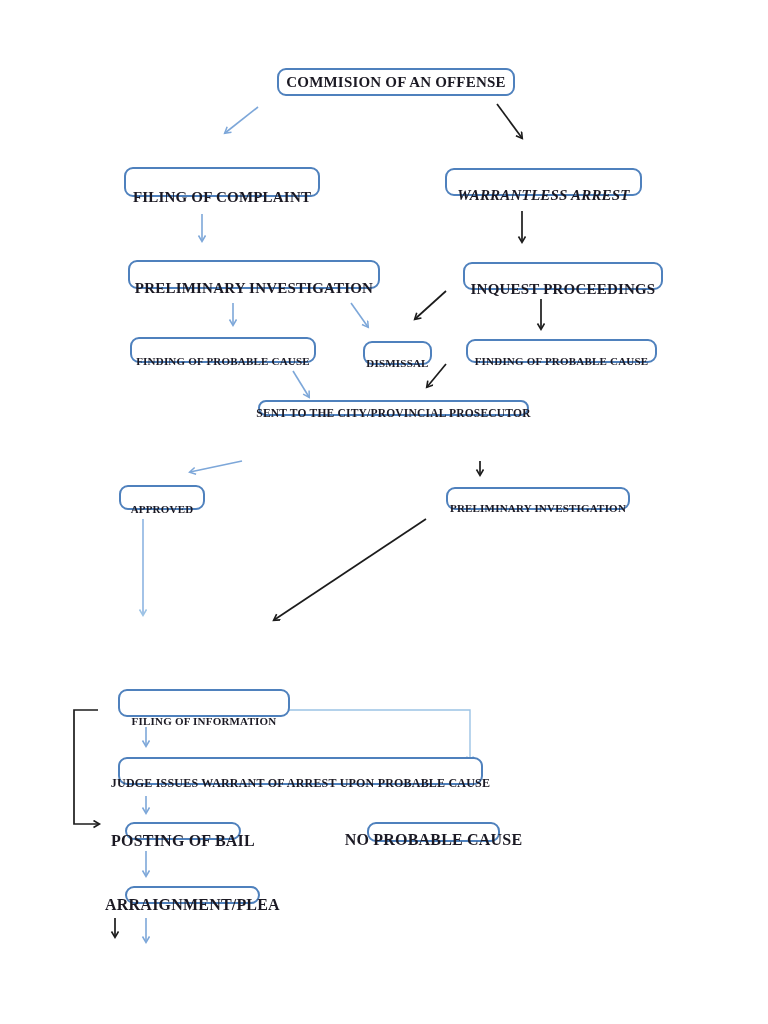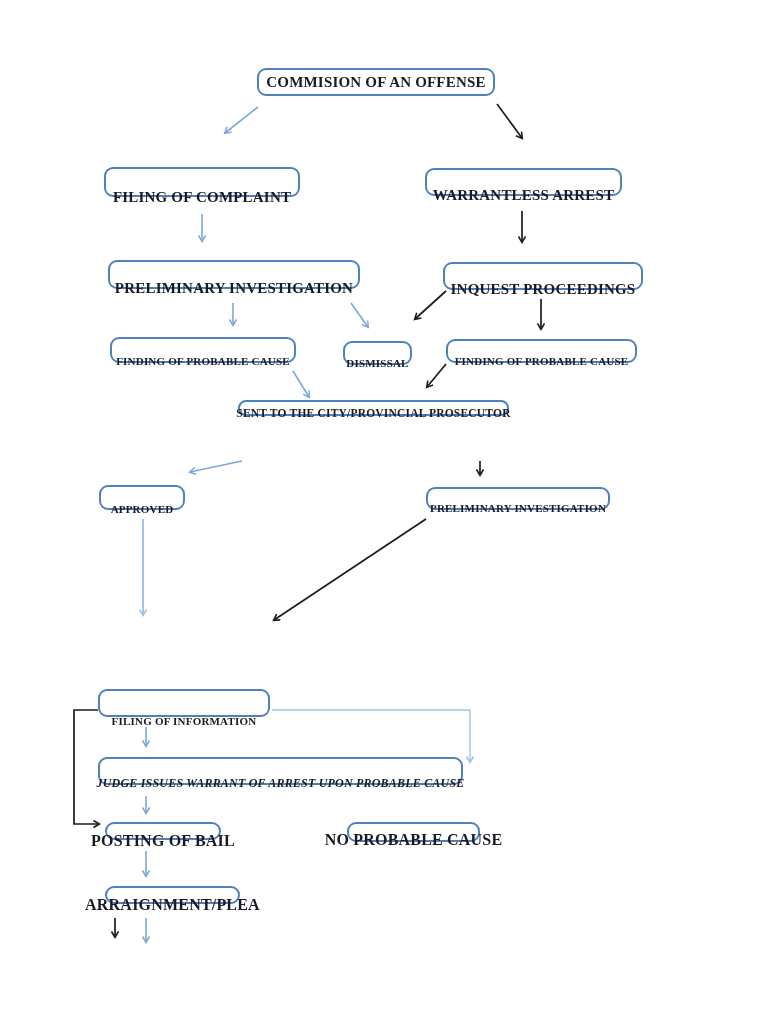--- a/index.html
+++ b/index.html
@@ -11,20 +11,21 @@
     font-family:"Liberation Serif","DejaVu Serif",serif;
     overflow:hidden;
   }
   #arrows{position:absolute;left:0;top:0;width:768px;height:1024px;pointer-events:none;}
   .node{
     position:absolute;
     border:2px solid #4f81bd;
     border-radius:9px;
     background:#ffffff;
     box-sizing:border-box;
+    margin-left:20px;
   }
   .node .label{
     position:absolute;
     left:-30px;right:-30px;
     text-align:center;
     font-weight:700;
     color:#1b1923;
     letter-spacing:.2px;
     white-space:nowrap;
     line-height:1.1;
@@ -78,21 +79,21 @@
   </svg>
 
   <div class="node t-center" style="left:257px;top:68px;width:238px;height:28px;">
     <span class="label fs15">COMMISION OF AN OFFENSE</span>
   </div>
 
   <div class="node" style="left:104px;top:167px;width:196px;height:30px;">
     <span class="label fs15" style="bottom:-10px;">FILING OF COMPLAINT</span>
   </div>
 
-  <div class="node" style="left:425px;top:168px;width:197px;height:28px;">
+  <div class="node" style="left:425px;top:168px;width:197px;height:28px;font-style:italic;">
     <span class="label fs15" style="bottom:-9px;">WARRANTLESS ARREST</span>
   </div>
 
   <div class="node" style="left:108px;top:260px;width:252px;height:29px;">
     <span class="label fs15" style="bottom:-9px;">PRELIMINARY INVESTIGATION</span>
   </div>
 
   <div class="node" style="left:443px;top:262px;width:200px;height:28px;">
     <span class="label fs15" style="bottom:-9px;">INQUEST PROCEEDINGS</span>
   </div>
@@ -119,21 +120,21 @@
 
   <div class="node" style="left:426px;top:487px;width:184px;height:23px;">
     <span class="label fs11" style="bottom:-6px;">PRELIMINARY INVESTIGATION</span>
   </div>
 
   <div class="node" style="left:98px;top:689px;width:172px;height:28px;">
     <span class="label fs11" style="bottom:-12px;">FILING OF INFORMATION</span>
   </div>
 
   <div class="node" style="left:98px;top:757px;width:365px;height:28px;">
-    <span class="label fs12" style="bottom:-7px;font-style:italic;">JUDGE ISSUES WARRANT OF ARREST UPON PROBABLE CAUSE</span>
+    <span class="label fs12" style="bottom:-7px;">JUDGE ISSUES WARRANT OF ARREST UPON PROBABLE CAUSE</span>
   </div>
 
   <div class="node" style="left:105px;top:822px;width:116px;height:18px;">
     <span class="label fs10" style="bottom:-12px;">POSTING OF BAIL</span>
   </div>
 
   <div class="node" style="left:347px;top:822px;width:133px;height:20px;padding-left:40px;">
     <span class="label fs10" style="bottom:-9px;">NO PROBABLE CAUSE</span>
   </div>
 

